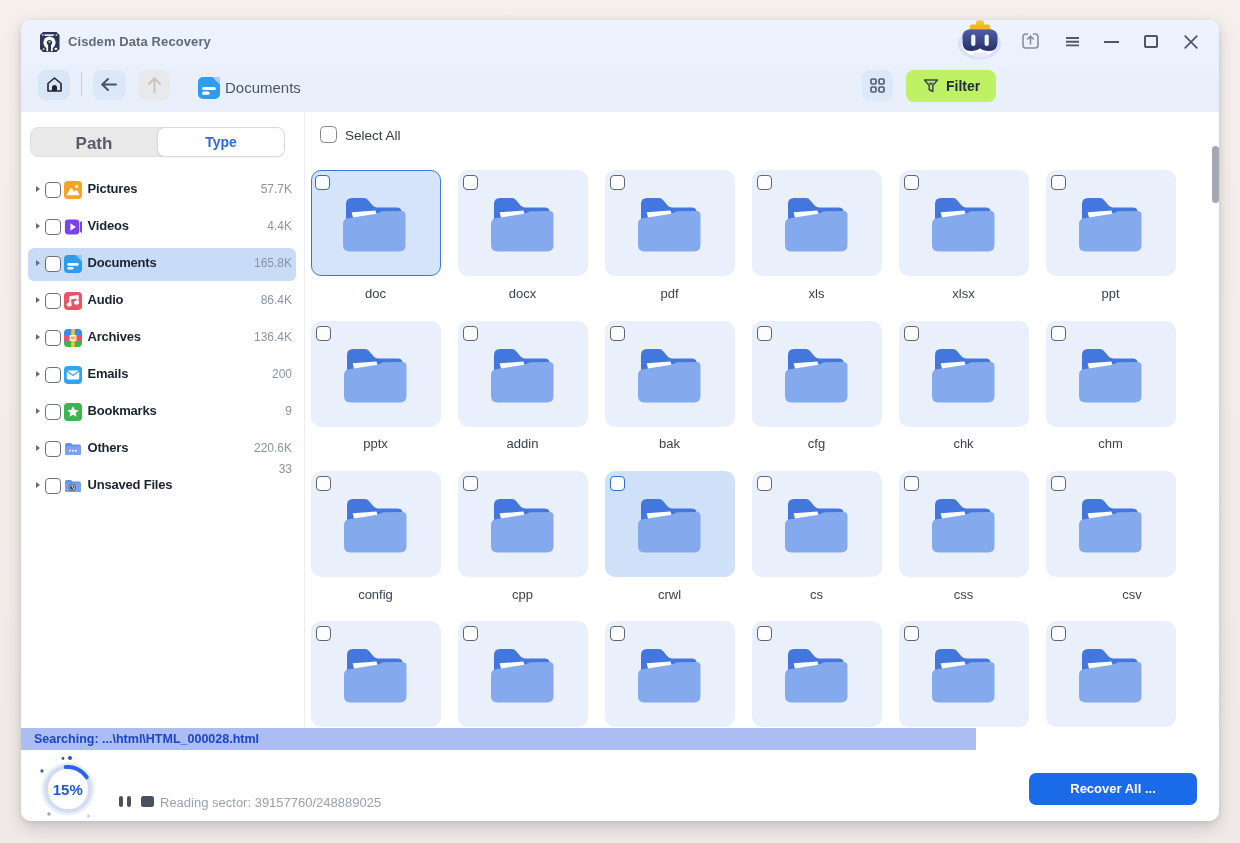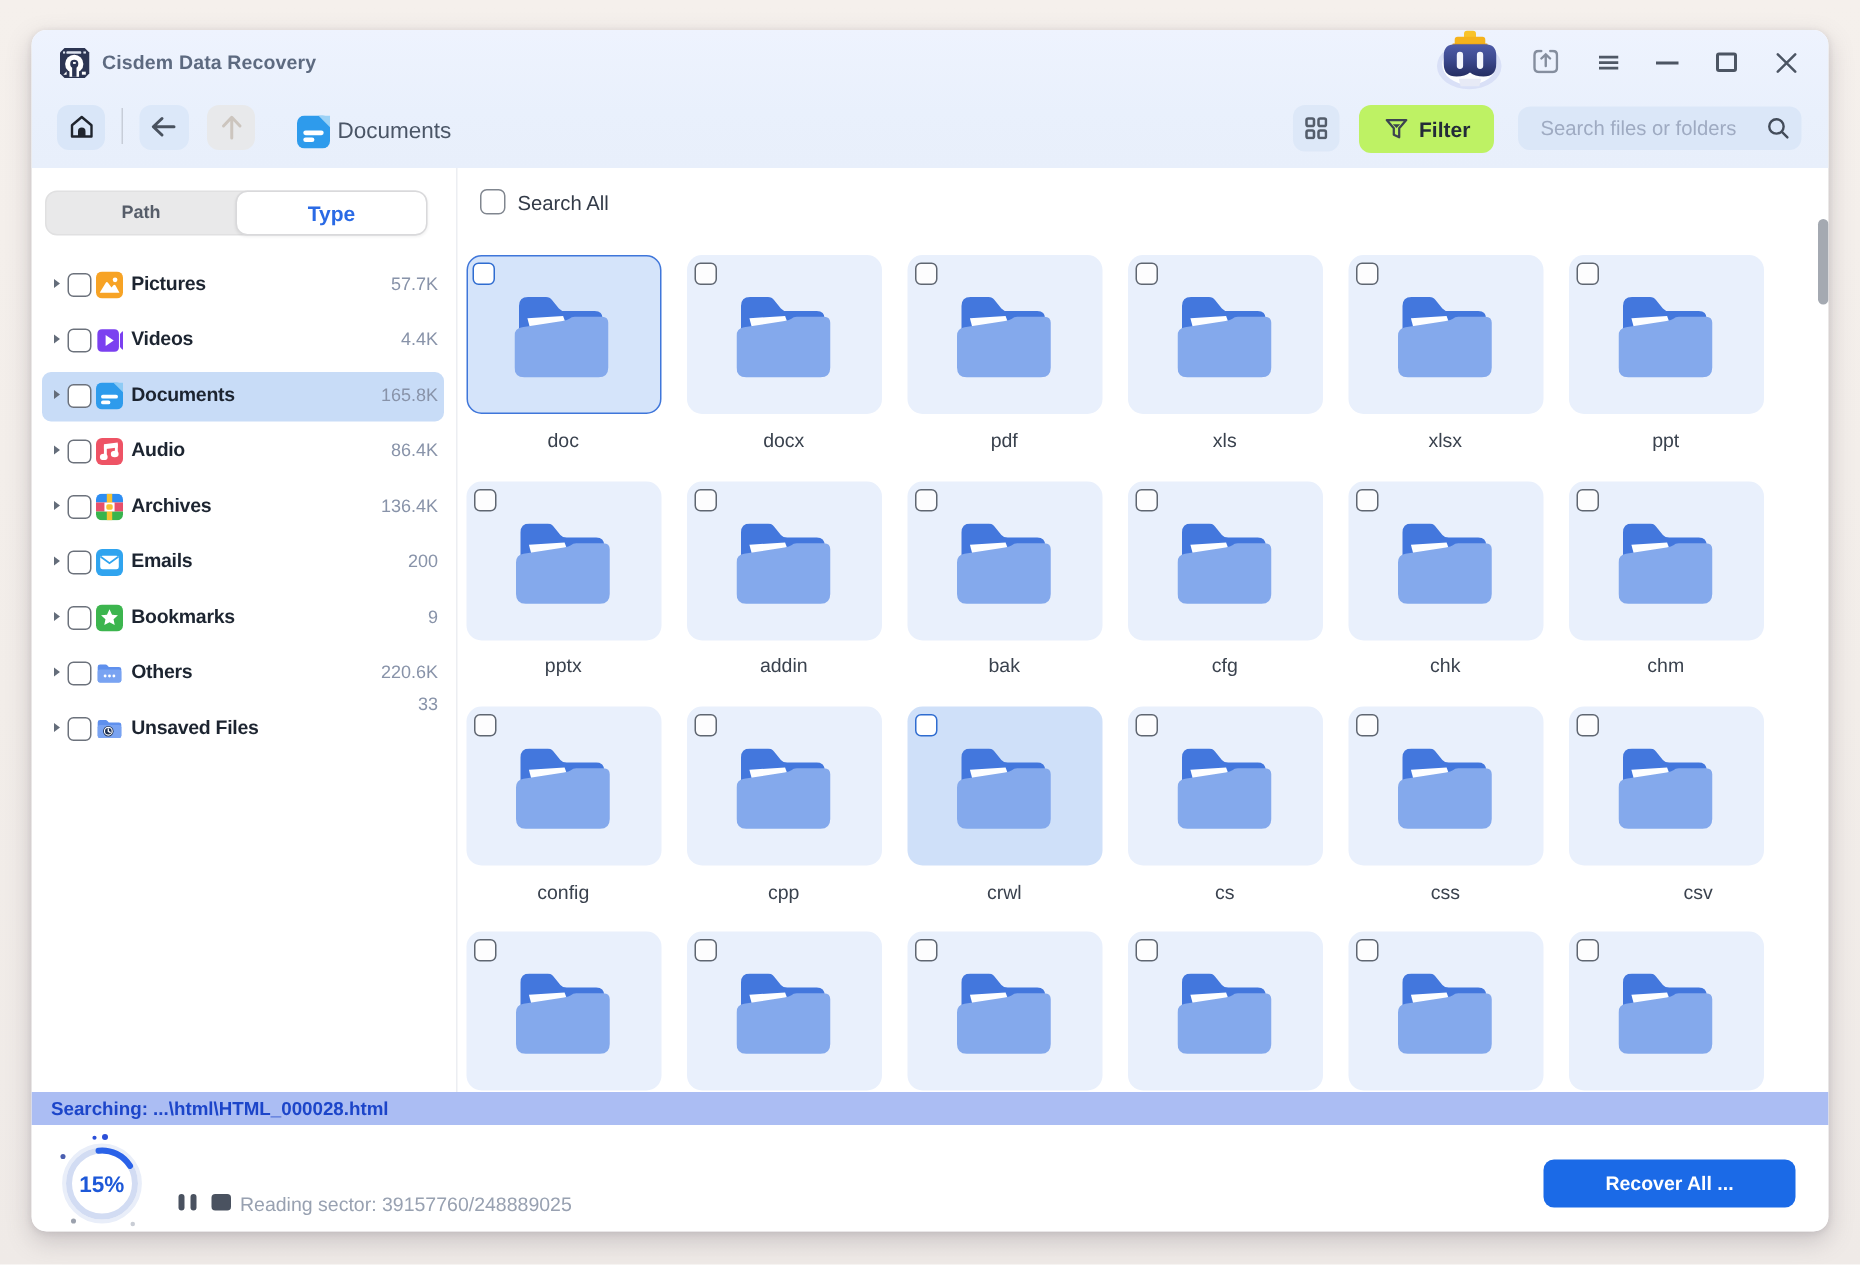--- a/index.html
+++ b/index.html
@@ -24,21 +24,21 @@
 .crumb { position:absolute; left:204px; top:59px; font-size:15px; color:#4a5566; }
 .gridbtn { position:absolute; left:841px; top:49.5px; width:31px; height:31px; border-radius:8px; background:#dde8f8; }
 .filter { position:absolute; left:885px; top:49.5px; width:90px; height:32px; border-radius:8px; background:#bef264; }
 .filter span { position:absolute; left:40px; top:8px; font-size:14px; font-weight:bold; color:#232b38; }
 .search { position:absolute; left:991px; top:50.5px; width:189px; height:29px; border-radius:8px; background:#dbe7f8; }
 .search span { position:absolute; left:15px; top:7px; font-size:13.5px; color:#9fabc2; }
 
 
 .seg { position:absolute; left:9px; top:107px; width:254px; height:30px; border-radius:8px; background:#e9e9ea; border:1px solid #e0e0e1; }
 .seg .pill { position:absolute; left:126px; top:-1px; width:128px; height:30px; border-radius:8px; background:#fff; border:1px solid #d9d9db; box-shadow:0 1px 2px rgba(0,0,0,.06); }
-.seg .pa { position:absolute; left:0; top:6px; width:126px; text-align:center; font-size:12px; font-weight:bold; color:#565d69; }
+.seg .pa { position:absolute; left:0; top:6px; width:126px; text-align:center; font-size:17px; font-weight:bold; color:#565d69; }
 .seg .ty { position:absolute; left:126px; top:6px; width:128px; text-align:center; font-size:14px; font-weight:bold; color:#2a6ae5; }
 .srow-hl { position:absolute; left:7px; width:268px; height:33px; border-radius:6px; background:#c8dcf7; }
 .stri { position:absolute; left:14.5px; width:0; height:0; border-left:4.5px solid #646d7a; border-top:3.6px solid transparent; border-bottom:3.6px solid transparent; }
 .scb { position:absolute; left:24px; width:15.5px; height:15.5px; border:1.6px solid #6c727c; border-radius:4px; background:#fff; }
 .sic { position:absolute; left:43px; width:18px; height:18px; }
 .slab { position:absolute; left:66.5px; font-size:13px; font-weight:bold; color:#1c2430; letter-spacing:-0.2px; }
 .scnt { position:absolute; left:150px; width:121px; text-align:right; font-size:12px; color:#8893a9; }
 .vdiv { position:absolute; left:282.5px; top:92px; width:1px; height:616px; background:#eceef2; }
 
 
@@ -49,21 +49,21 @@
 .thov { background:#cfe0f9; }
 .tcb { position:absolute; left:5px; top:5px; width:15px; height:15px; border:1.6px solid #5f6671; border-radius:4px; background:#fdfdfe; }
 .tsel .tcb { left:3.5px; top:3.5px; }
 .tsel .tcb, .thov .tcb { border-color:#2f6cd0; background:#fff; }
 .tsel .fold, .thov .fold { }
 .fold { position:absolute; left:33px; top:28px; }
 .tsel .fold { left:31.5px; top:26.5px; }
 .tlab { position:absolute; width:130px; text-align:center; font-size:13px; color:#3a424e; }
 
 
-.sbar { position:absolute; left:0; top:708px; width:1198px; height:22px; background:#abbdf3; }
+.sbar { position:absolute; left:0; top:708px; width:955px; height:22px; background:#abbdf3; }
 .sbar span { position:absolute; left:13px; top:4px; font-size:12.5px; font-weight:bold; color:#1c45c9; }
 
 
 .bbar { position:absolute; left:0; top:730px; width:1198px; height:71px; background:#fff; }
 .advtxt { position:absolute; left:92px; top:14px; font-size:15px; color:#6a7180; }
 .advtxt b { color:#202733; letter-spacing:-0.2px; }
 .advtxt .num { color:#2563eb; font-weight:bold; }
 .pbar { position:absolute; top:45.5px; width:4.5px; height:11.5px; border-radius:2px; background:#4a5260; }
 .stopb { position:absolute; left:120px; top:45.5px; width:12.5px; height:11.5px; border-radius:2.5px; background:#4a5260; }
 .rdtxt { position:absolute; left:139px; top:45px; font-size:13px; color:#98a1b1; }
@@ -151,27 +151,20 @@
       <rect x="9" y="1" width="5" height="5" rx="1.2"></rect>
     <rect x="1" y="9" width="5" height="5" rx="1.2"></rect>
       <rect x="9" y="9" width="5" height="5" rx="1.2"></rect>
   </svg>
   <div class="filter">
     <svg class="abs" style="left:17px;top:8px" width="16" height="16" viewBox="0 0 16 16" fill="none" stroke="#3c4450" stroke-width="1.5" stroke-linejoin="round">
       <path d="M1.5,2 L14.5,2 L9.8,7.5 L9.8,13.5 L6.2,11.8 L6.2,7.5 Z"></path>
       <path d="M5.5,4.8 L10.5,4.8 L8,7.3 Z" fill="#3c4450" stroke="none"></path>
     </svg>
     <span>Filter</span>
-  </div>
-  <div class="search">
-    <span>Search files or folders</span>
-    <svg class="abs" style="left:166px;top:7px" width="15" height="15" viewBox="0 0 15 15" fill="none" stroke="#434c5a" stroke-width="1.6" stroke-linecap="round">
-      <circle cx="6.3" cy="6.3" r="4.8"></circle>
-        <path d="M10.1,10.1 L13.6,13.6"></path>
-    </svg>
   </div>
 
   <div class="seg">
     <div class="pill"></div>
     <div class="pa">Path</div>
     <div class="ty">Type</div>
   </div>
 <div class="stri" style="top:166px"></div>
 <div class="scb" style="top:162.25px"></div>
 <div class="sic" style="top:161px"><svg width="18" height="18" viewBox="0 0 16 16">
@@ -267,21 +260,21 @@
         <rect x="1" y="5.6" width="14" height="7.8" rx="1.4" fill="#79a3f2"></rect>
         <circle cx="7.3" cy="9.3" r="3.1" fill="#1e3050"></circle>
         <circle cx="7.3" cy="9.3" r="2.3" fill="none" stroke="#fff" stroke-width="0.7"></circle>
         <path d="M7.3,7.9 L7.3,9.4 L8.4,10" stroke="#fff" stroke-width="0.8" fill="none" stroke-linecap="round"></path>
       </svg></div>
 <div class="slab" style="top:456.5px">Unsaved Files</div>
 <div class="scnt" style="top:442px">33</div>
   <div class="vdiv"></div>
 
   <div class="sacb"></div>
-  <div class="salab">Search All</div>
+  <div class="salab">Select All</div>
 <div class="tile tsel" style="left:289.5px;top:150px">
       <div class="tcb tcbsel"></div>
       <svg class="fold" width="63" height="54" viewBox="0 0 63 54">
 <path d="M3,6 Q3,0 9,0 L21,0 Q23.6,0 25,2 L29.6,7.6 Q31.1,9.4 33.8,9.4 L53.5,9.4 Q58.8,9.4 58.8,14.7 L58.8,30 L3,30 Z" fill="#4377dd"></path>
 <polygon points="8.6,14.2 32.4,12.6 34.6,18.6 10.2,20.2" fill="#fdfeff"></polygon>
 <path d="M0,26 Q0,20.9 5,20.2 L32,16 Q35.4,15.4 36.6,14.5 Q37.9,13.2 40.2,13.2 L58.3,13.1 Q62.5,13.1 62.5,17.2 L62.5,47 Q62.5,53.5 56,53.5 L6.5,53.5 Q0,53.5 0,47 Z" fill="#84a9ec"></path>
 </svg>
     </div>
     <div class="tlab" style="left:289.5px;top:265.5px">doc</div>
 <div class="tile" style="left:436.5px;top:150px">

